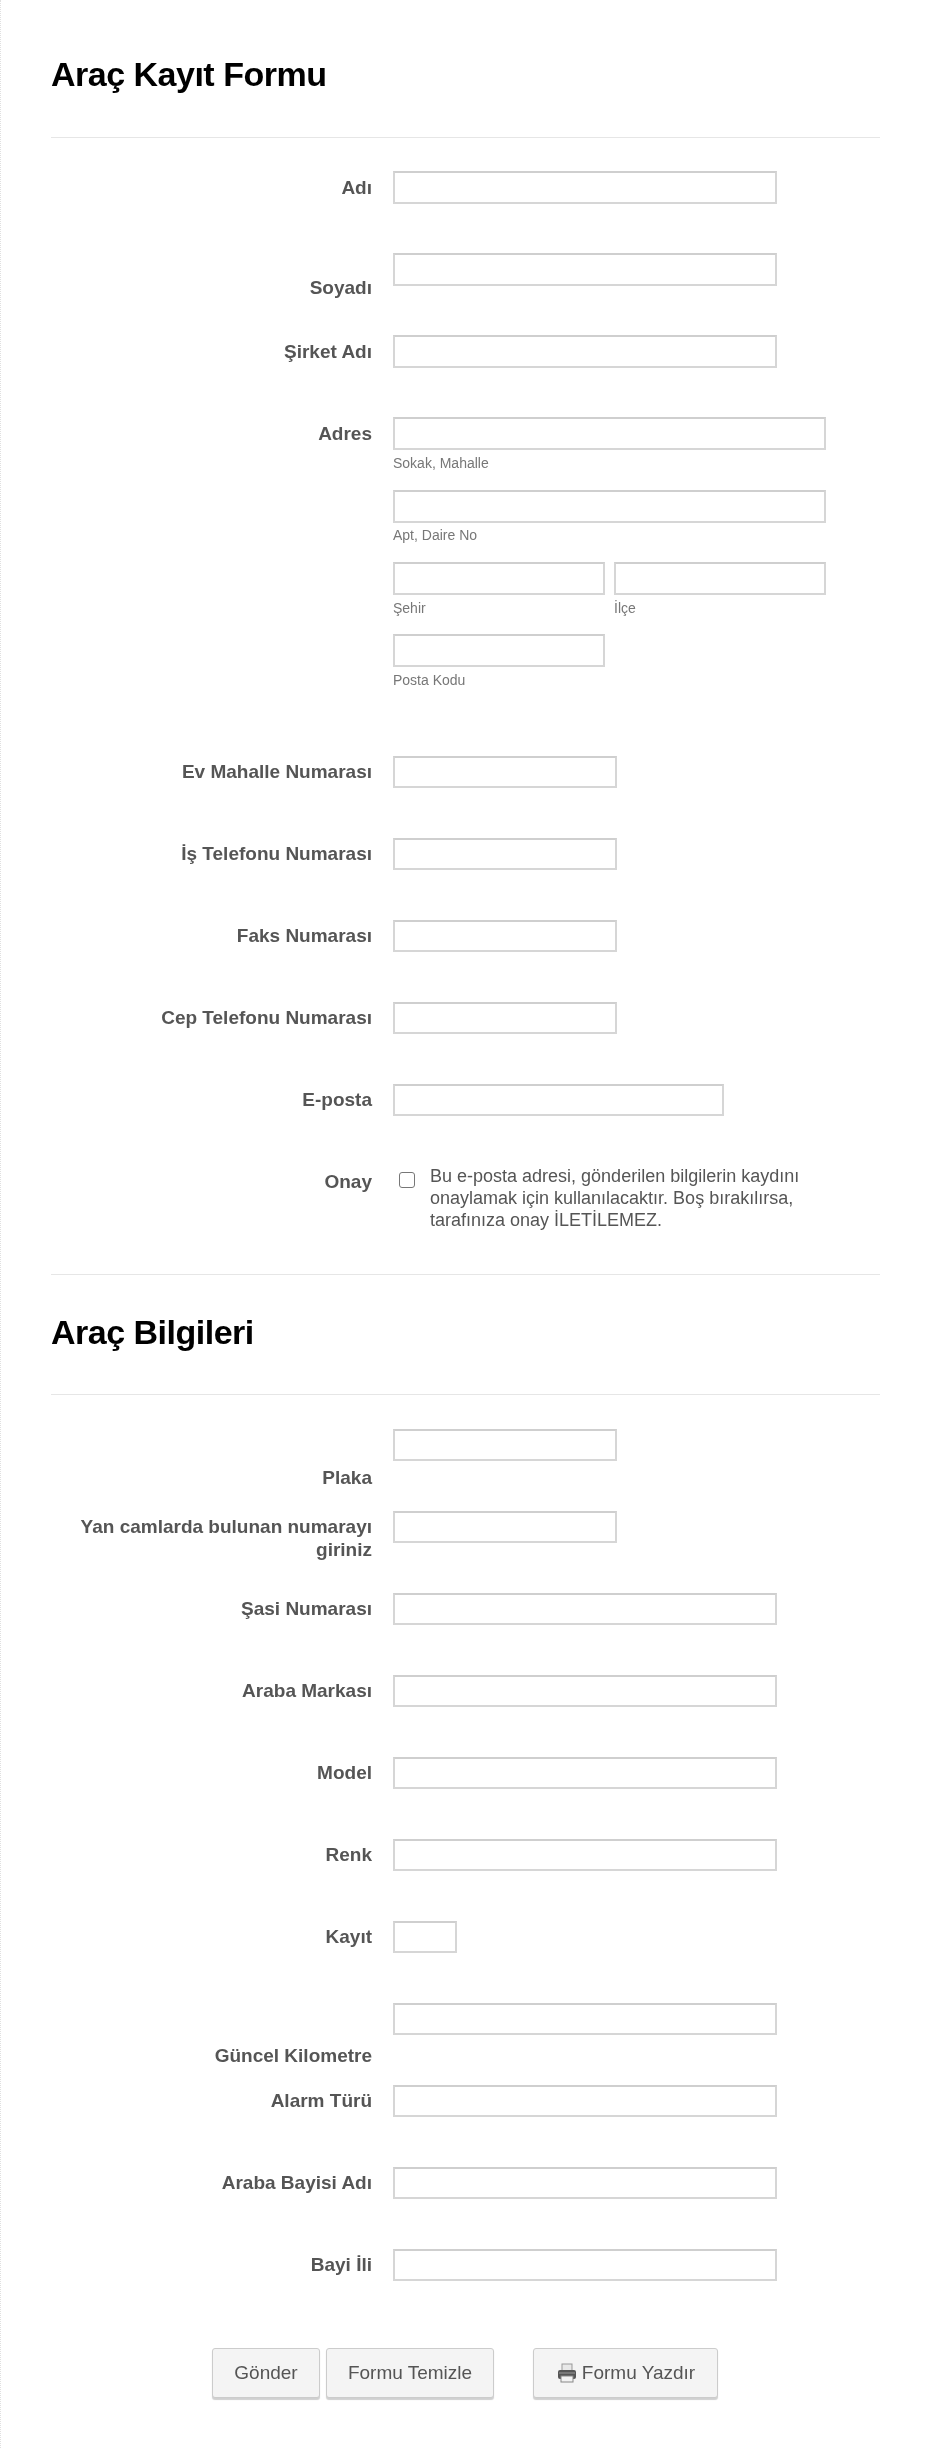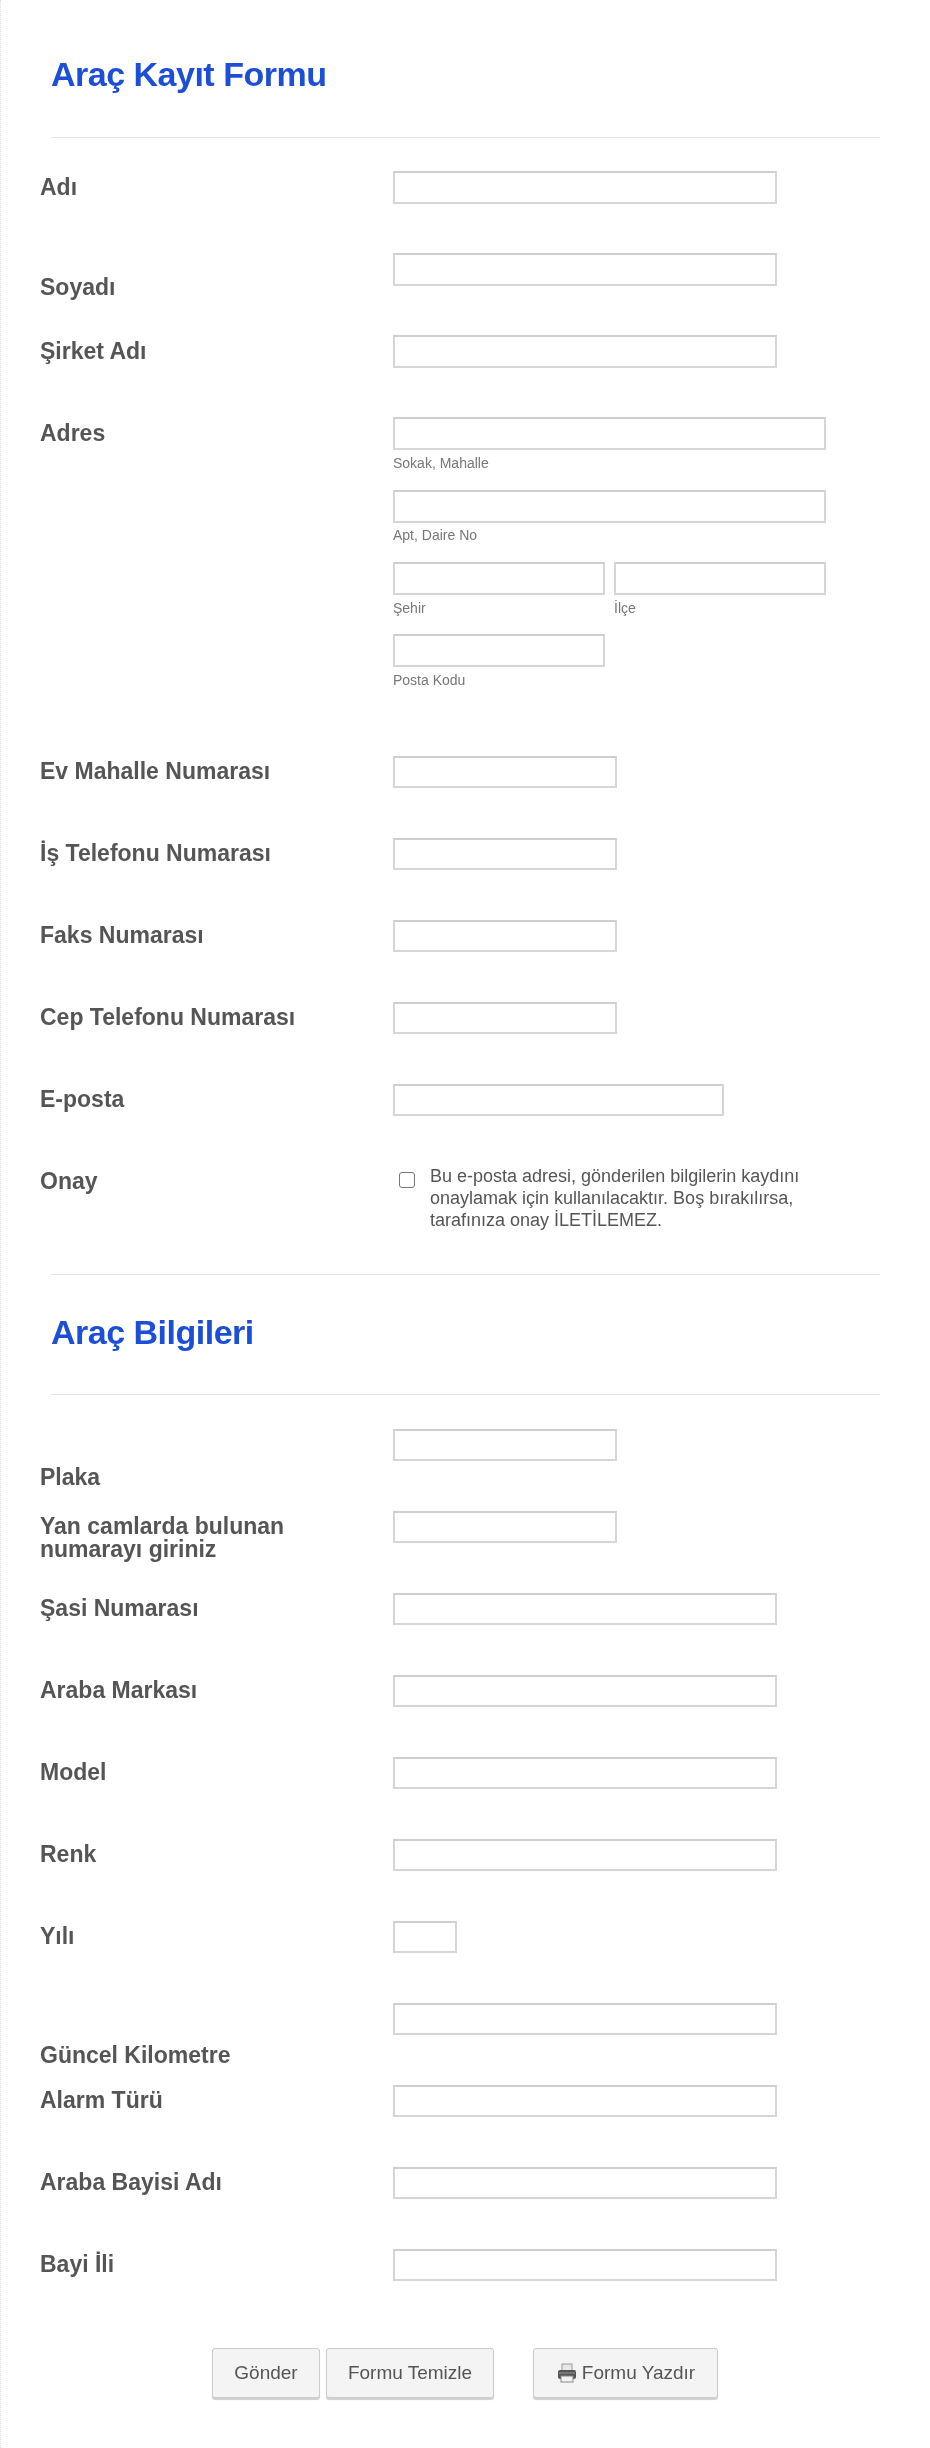--- a/index.html
+++ b/index.html
@@ -6,29 +6,29 @@
   body {
     width: 930px; height: 2448px; position: relative; overflow: hidden;
     font-family: "Liberation Sans", sans-serif; color: #555555;
   }
   .left-edge {
     position: absolute; left: 0; top: 0; width: 0; height: 2448px;
     border-left: 1px dotted #e0e0e0;
   }
   .page-title {
     position: absolute; left: 51px; margin: 0;
-    font-size: 34px; font-weight: bold; color: #1d4ed8; letter-spacing: -0.5px;
+    font-size: 34px; font-weight: bold; color: #000000; letter-spacing: -0.5px;
   }
   .hr {
     position: absolute; left: 51px; width: 829px; height: 0;
     border-top: 1px solid #e6e6e6;
   }
   .field-label {
-    position: absolute; left: 40px; width: 332px; text-align: left;
-    font-size: 23px; font-weight: bold; color: #555555; line-height: 23px;
+    position: absolute; left: 40px; width: 332px; text-align: right;
+    font-size: 19px; font-weight: bold; color: #555555; line-height: 23px;
   }
   .input {
     position: absolute; height: 31px; box-sizing: border-box;
     border: 2px solid #d6d6d6; border-top-color: #cfcfcf;
     background: #ffffff; padding: 0 6px; outline: none;
     font-family: "Liberation Sans", sans-serif; font-size: 16px; color: #333;
   }
   .sublabel {
     position: absolute; font-size: 14px; color: #777777;
   }
@@ -153,21 +153,21 @@
   <label class="field-label" style="top:1761px;">Model</label>
   <input class="input" type="text" style="left: 393px; top: 1757px; width: 384px; height: 32px;" value="">
 </div>
 
 <div>
   <label class="field-label" style="top:1843px;">Renk</label>
   <input class="input" type="text" style="left: 393px; top: 1839px; width: 384px; height: 32px;" value="">
 </div>
 
 <div>
-  <label class="field-label" style="top:1925px;">Yılı</label>
+  <label class="field-label" style="top:1925px;">Kayıt</label>
   <input class="input" type="text" style="left: 393px; top: 1921px; width: 64px; height: 32px;" value="">
 </div>
 
 <div>
   <label class="field-label" style="top:2007px;margin-top:37px;">Güncel Kilometre</label>
   <input class="input" type="text" style="left: 393px; top: 2003px; width: 384px; height: 32px;" value="">
 </div>
 
 <div>
   <label class="field-label" style="top:2089px;">Alarm Türü</label>

